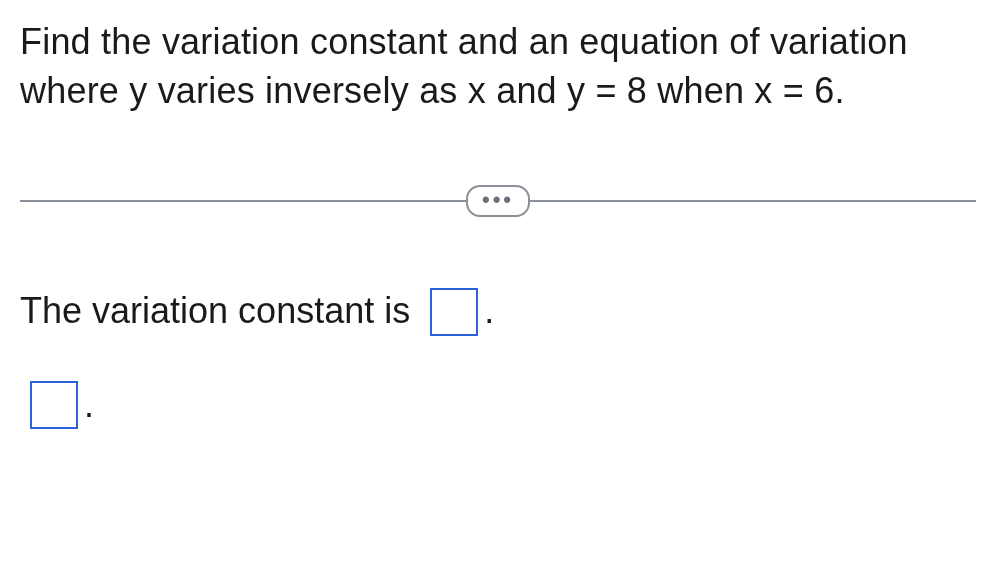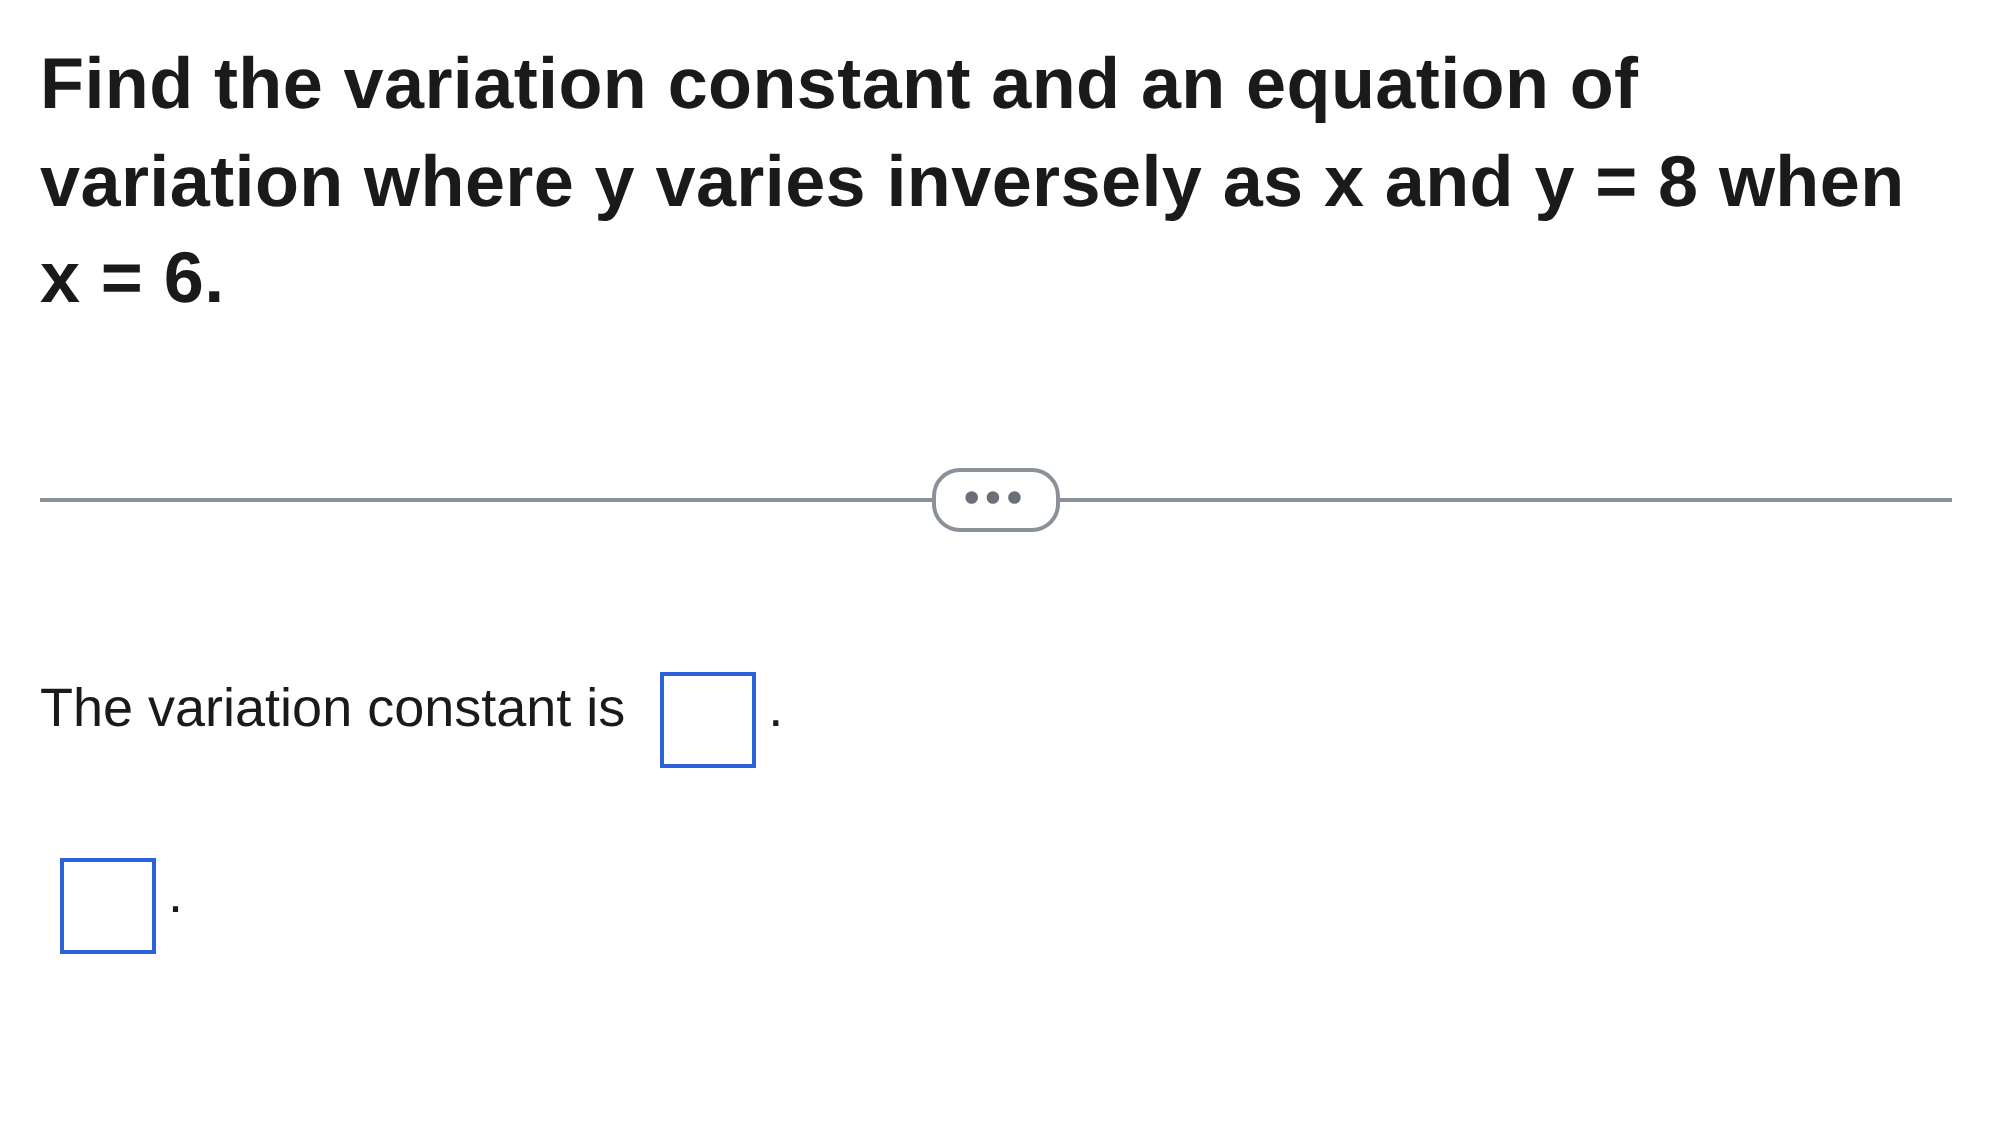--- a/index.html
+++ b/index.html
@@ -12,21 +12,21 @@
       height: 573px;
       background: #ffffff;
       font-family: Arial, Helvetica, sans-serif;
       color: #1a1a1a;
       padding: 18px 20px;
     }
     .question-text {
       font-size: 36px;
       line-height: 1.35;
       margin-bottom: 70px;
-      font-weight: 700;
+      font-weight: 400;
       letter-spacing: 0.2px;
     }
     .divider-row {
       display: flex;
       align-items: center;
       margin: 0 0 70px 0;
     }
     .divider-line {
       flex: 1;
       height: 2px;
@@ -40,24 +40,24 @@
       background: #ffffff;
       color: #6b7078;
       font-size: 22px;
       font-weight: 700;
       letter-spacing: 3px;
       line-height: 1;
       cursor: pointer;
       user-select: none;
     }
     .answer-line {
-      font-size: 27px;
+      font-size: 36px;
       line-height: 1.35;
       display: flex;
-      align-items: flex-start;
+      align-items: flex-end;
       flex-wrap: wrap;
       margin-bottom: 45px;
     }
     .answer-box {
       display: inline-block;
       width: 48px;
       height: 48px;
       border: 2px solid #2962d9;
       background: #ffffff;
       margin: 0 6px 0 10px;

